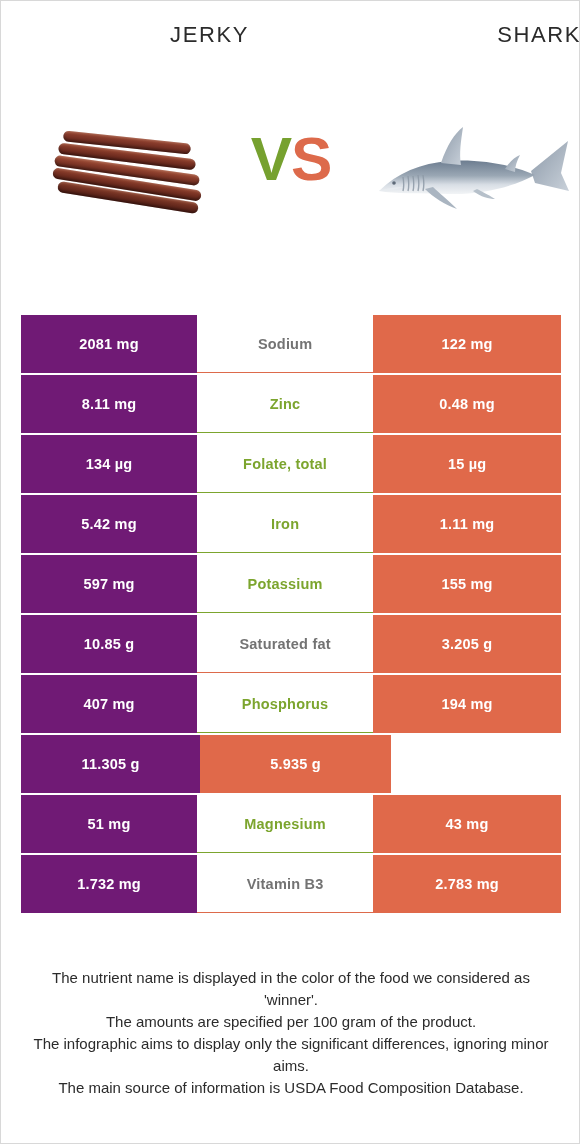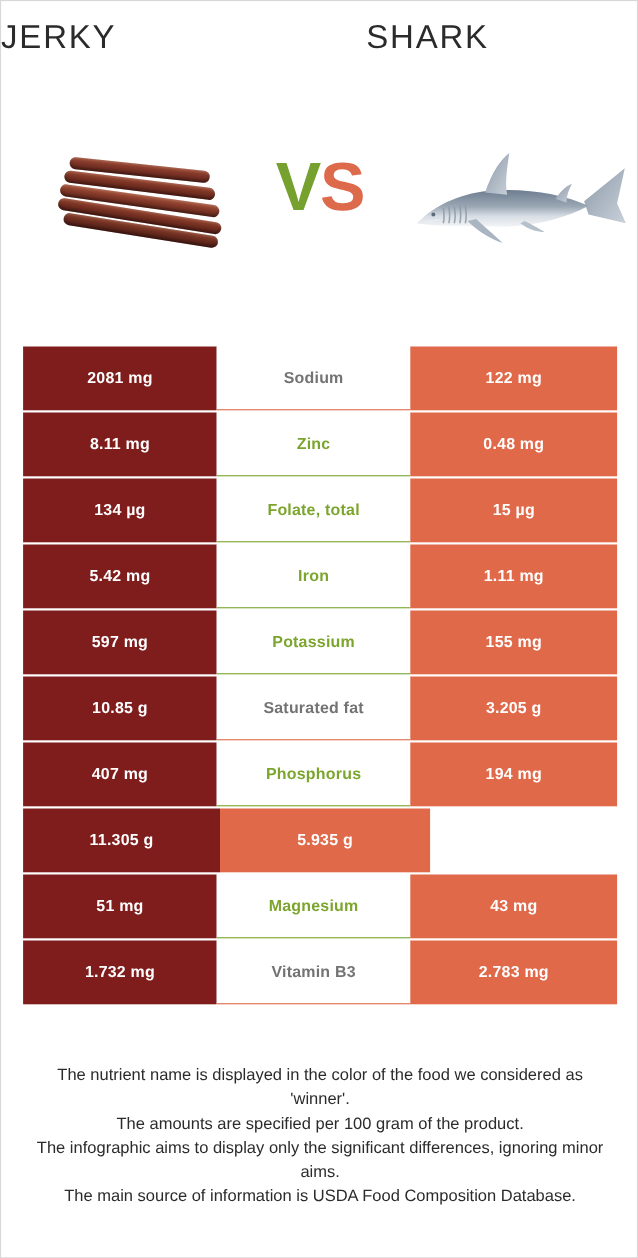--- a/index.html
+++ b/index.html
@@ -24,35 +24,35 @@
   .titles {
     position: absolute;
     top: 18px;
     left: 0;
     width: 580px;
     height: 44px;
     display: flex;
   }
   .title {
     flex: 0 0 50%;
-    text-align: left;
-    font-size: 30px;
+    text-align: right;
+    font-size: 22px;
     font-weight: 300;
     letter-spacing: 1.6px;
     color: #2b2b2b;
     font-family: "Liberation Sans", sans-serif;
     line-height: 32px;
   }
   .title.left  { padding-right: 42px; }
   .title.right { padding-left: 42px; }
 
   
   .hero {
     position: absolute;
-    top: 100px;
+    top: 88px;
     left: 0;
     width: 580px;
     height: 140px;
   }
 
   .vs {
     position: absolute;
     left: 50%;
     top: 50%;
     transform: translate(-50%, -50%);
@@ -124,21 +124,21 @@
   .cell {
     display: flex;
     align-items: center;
     justify-content: center;
     font-size: 14.5px;
     font-weight: 600;
     letter-spacing: .2px;
   }
   .cell.left {
     width: 179px;
-    background: #7f1d1d;
+    background: #701a75;
     color: #ffffff;
   }
   .cell.right {
     width: 191px;
     background: #e0694a;
     color: #ffffff;
   }
   .cell.mid {
     width: 179px;
     background: #ffffff;

